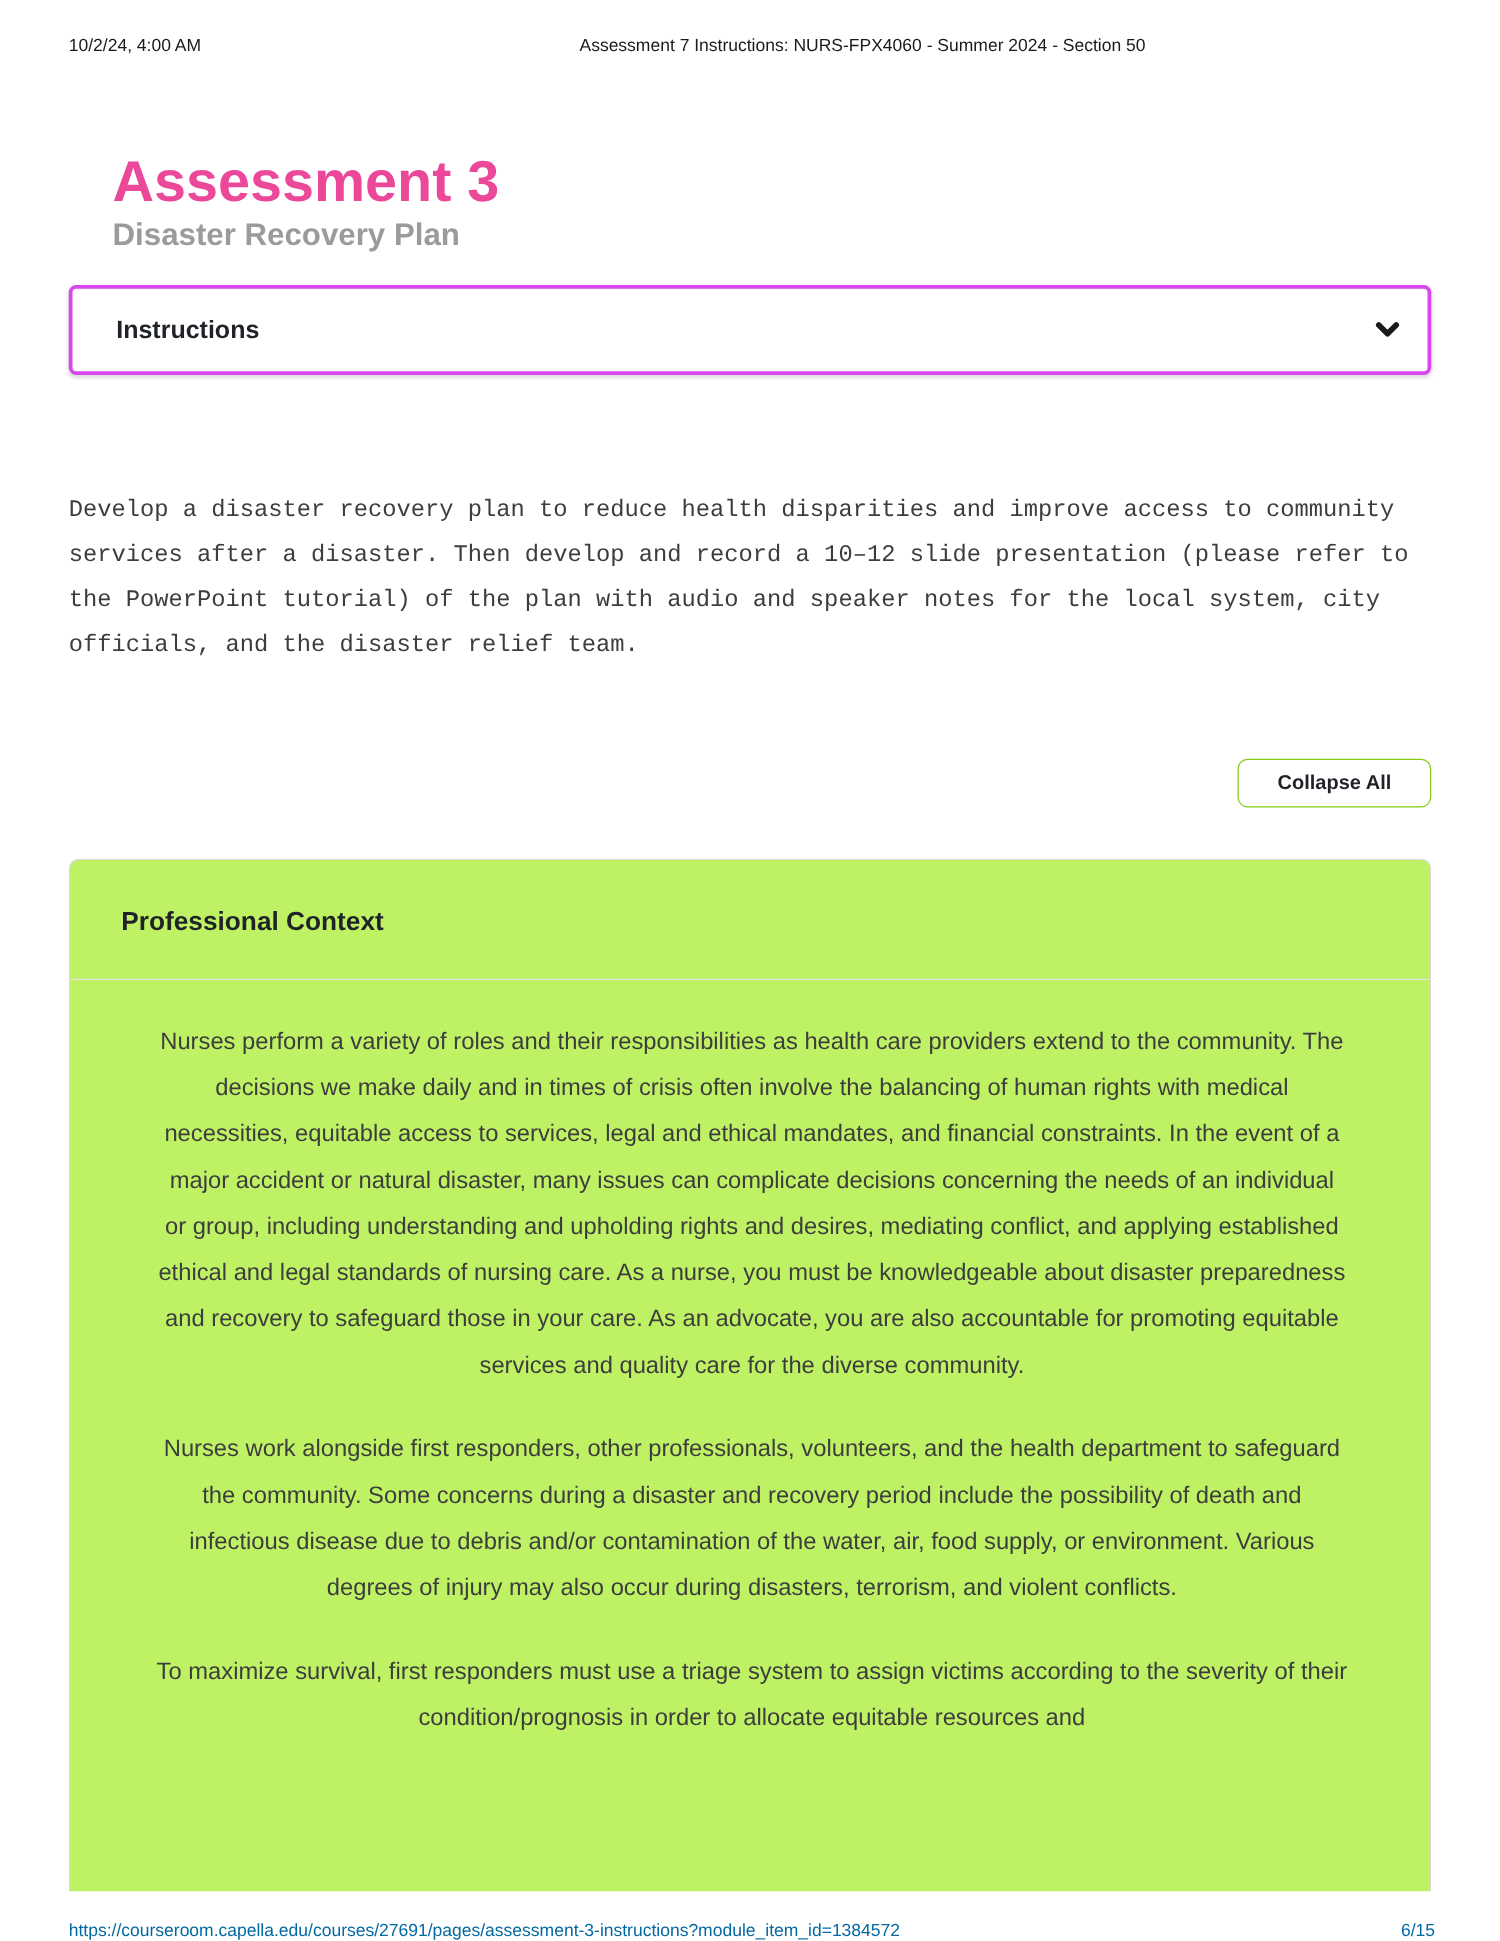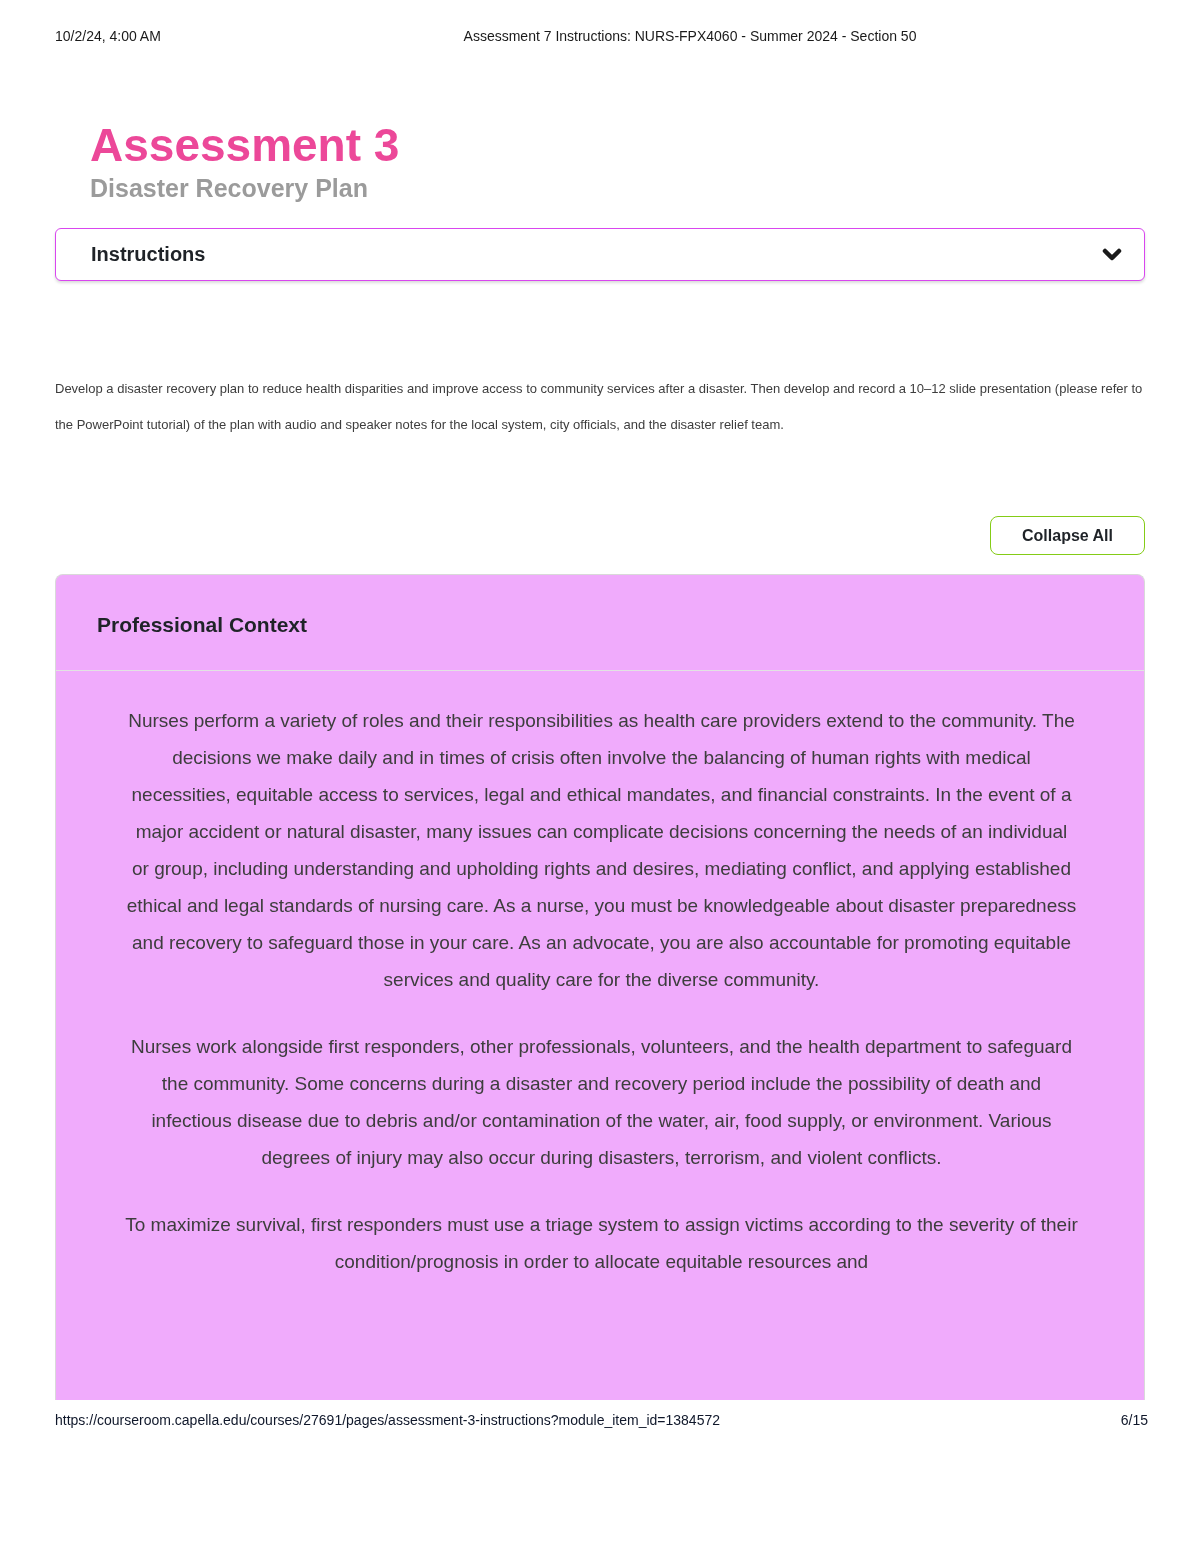--- a/index.html
+++ b/index.html
@@ -12,51 +12,51 @@
     font-family: "Liberation Sans", sans-serif;
     overflow: hidden;
     border-radius: 25px;
   }
 
   
   .print-header { position: absolute; top: 28px; left: 55px; right: 55px; height: 18px; font-size: 14px; color: #1a1a1a; }
   .ph-timestamp { position: absolute; left: 0; top: 0; white-space: nowrap; }
   .ph-doc-title { position: absolute; left: 180px; right: 0; top: 0; text-align: center; white-space: nowrap; }
 
-  .print-footer { position: absolute; top: 1412px; left: 55px; width: 1093px; display: flex; justify-content: space-between; font-size: 14px; color: #0f172a; }
+  .print-footer { position: absolute; top: 1536px; left: 55px; width: 1093px; display: flex; justify-content: space-between; font-size: 14px; color: #0369a1; }
 
   
   .content { position: absolute; top: 0; left: 55px; width: 1090px; }
 
   .page-title { margin: 122px 0 0 35px; font-size: 46px; line-height: 46px; font-weight: bold; color: #ec4899; }
   .page-subtitle { margin: 6px 0 0 35px; font-size: 25px; line-height: 28px; font-weight: bold; color: #9b9b9b; }
 
   .instructions-bar {
-    margin-top: 26px; height: 53px; background: #ffffff;
-    border: 1px solid #d946ef; border-radius: 6px;
+    margin-top: 26px; height: 72px; background: #ffffff;
+    border: 3px solid #d946ef; border-radius: 6px;
     box-shadow: 0 2px 3px rgba(0,0,0,0.14);
     display: flex; align-items: center; justify-content: space-between;
     padding: 0 22px 0 35px; cursor: pointer;
   }
   .instructions-label { font-size: 20px; font-weight: bold; color: #1f2328; }
   .chevron { display: inline-flex; align-items: center; }
 
-  .intro-text { margin: 90px 0 0 0; font-size: 13px; line-height: 36px; color: #3d3d3d; }
+  .intro-text { margin: 90px 0 0 0; font-size: 19px; line-height: 36px; color: #3d3d3d; font-family: Liberation Mono, monospace; }
 
   .toolbar { margin-top: 73px; text-align: right; }
   .collapse-all-button {
     height: 39px; padding: 0 31px;
     font-family: "Liberation Sans", sans-serif; font-size: 16px; font-weight: bold; color: #1f2328;
     background: #ffffff; border: 1px solid #84cc16; border-radius: 8px; cursor: pointer;
   }
 
   .context-card {
-    margin-top: 19px; height: 826px; overflow: hidden;
+    margin-top: 41px; height: 826px; overflow: hidden;
     border: 1px solid #d9d9d9; border-bottom: none;
-    border-radius: 8px 8px 0 0; background: #f0abfc;
+    border-radius: 8px 8px 0 0; background: #bef264;
   }
   .card-header { padding: 37px 40px 33px 41px; border-bottom: 1px solid #e2e2e2; }
   .card-title { margin: 0; font-size: 21px; line-height: 25px; font-weight: bold; color: #1f2328; }
   .card-body { padding: 31px 66px 0 69px; text-align: center; }
   .card-body p { margin: 0 0 30px 0; font-size: 19px; line-height: 37px; color: #3d3d3d; }
 </style>
 </head>
 <body>
 
 <div class="page">

